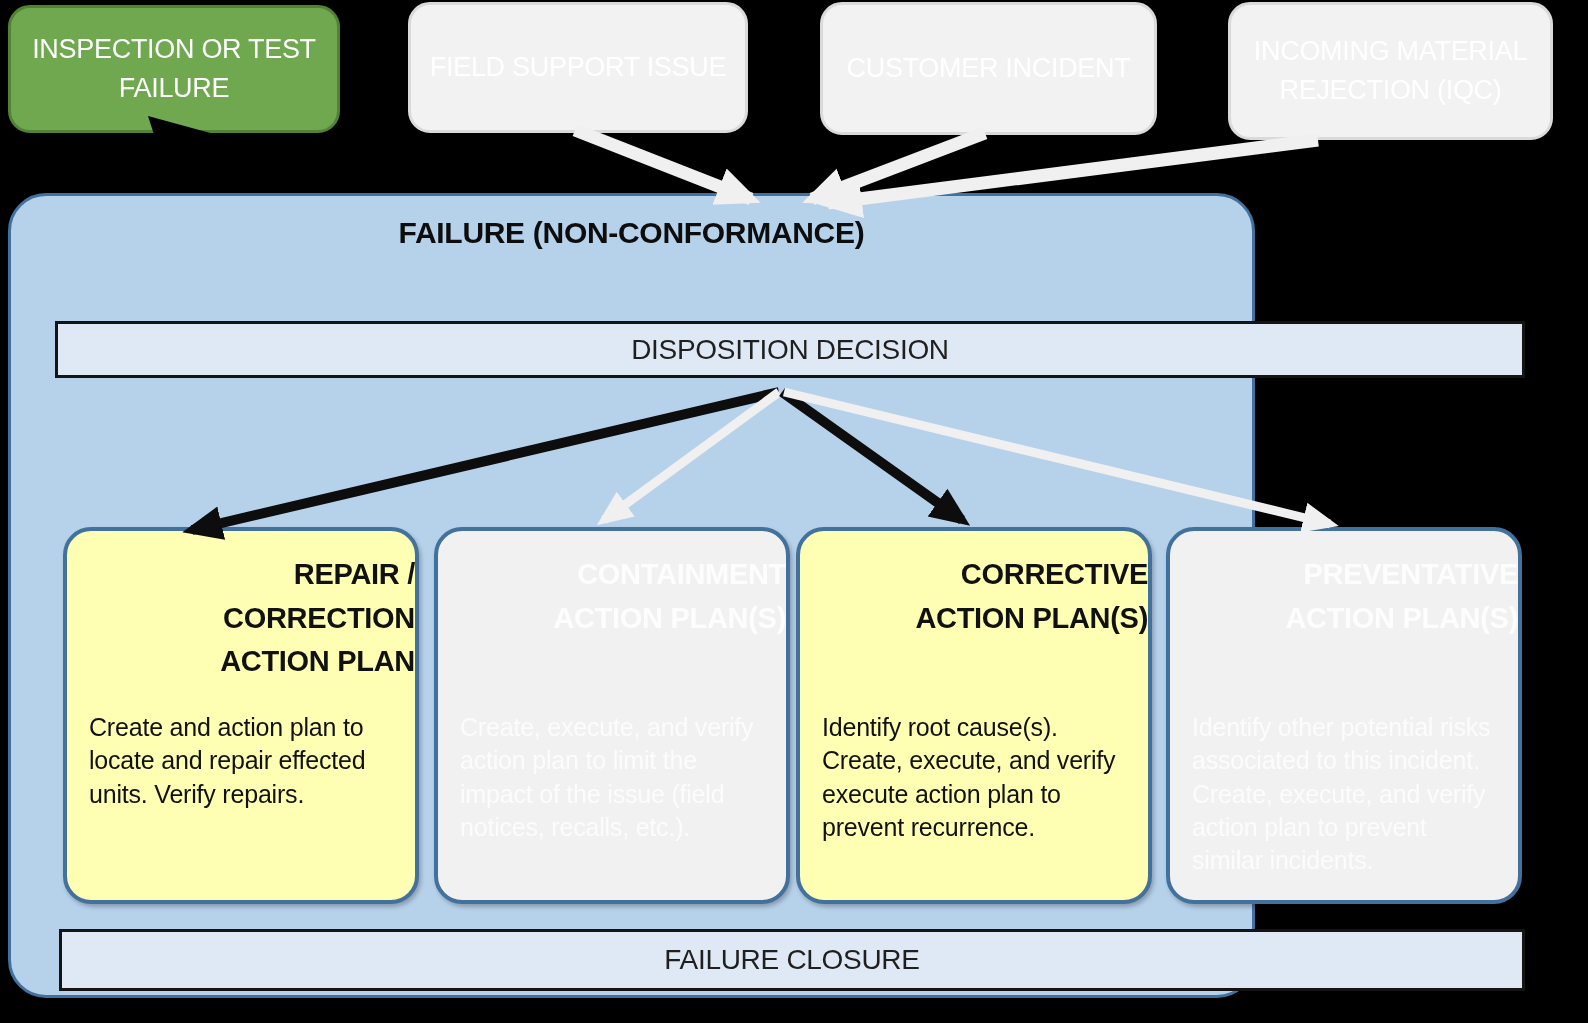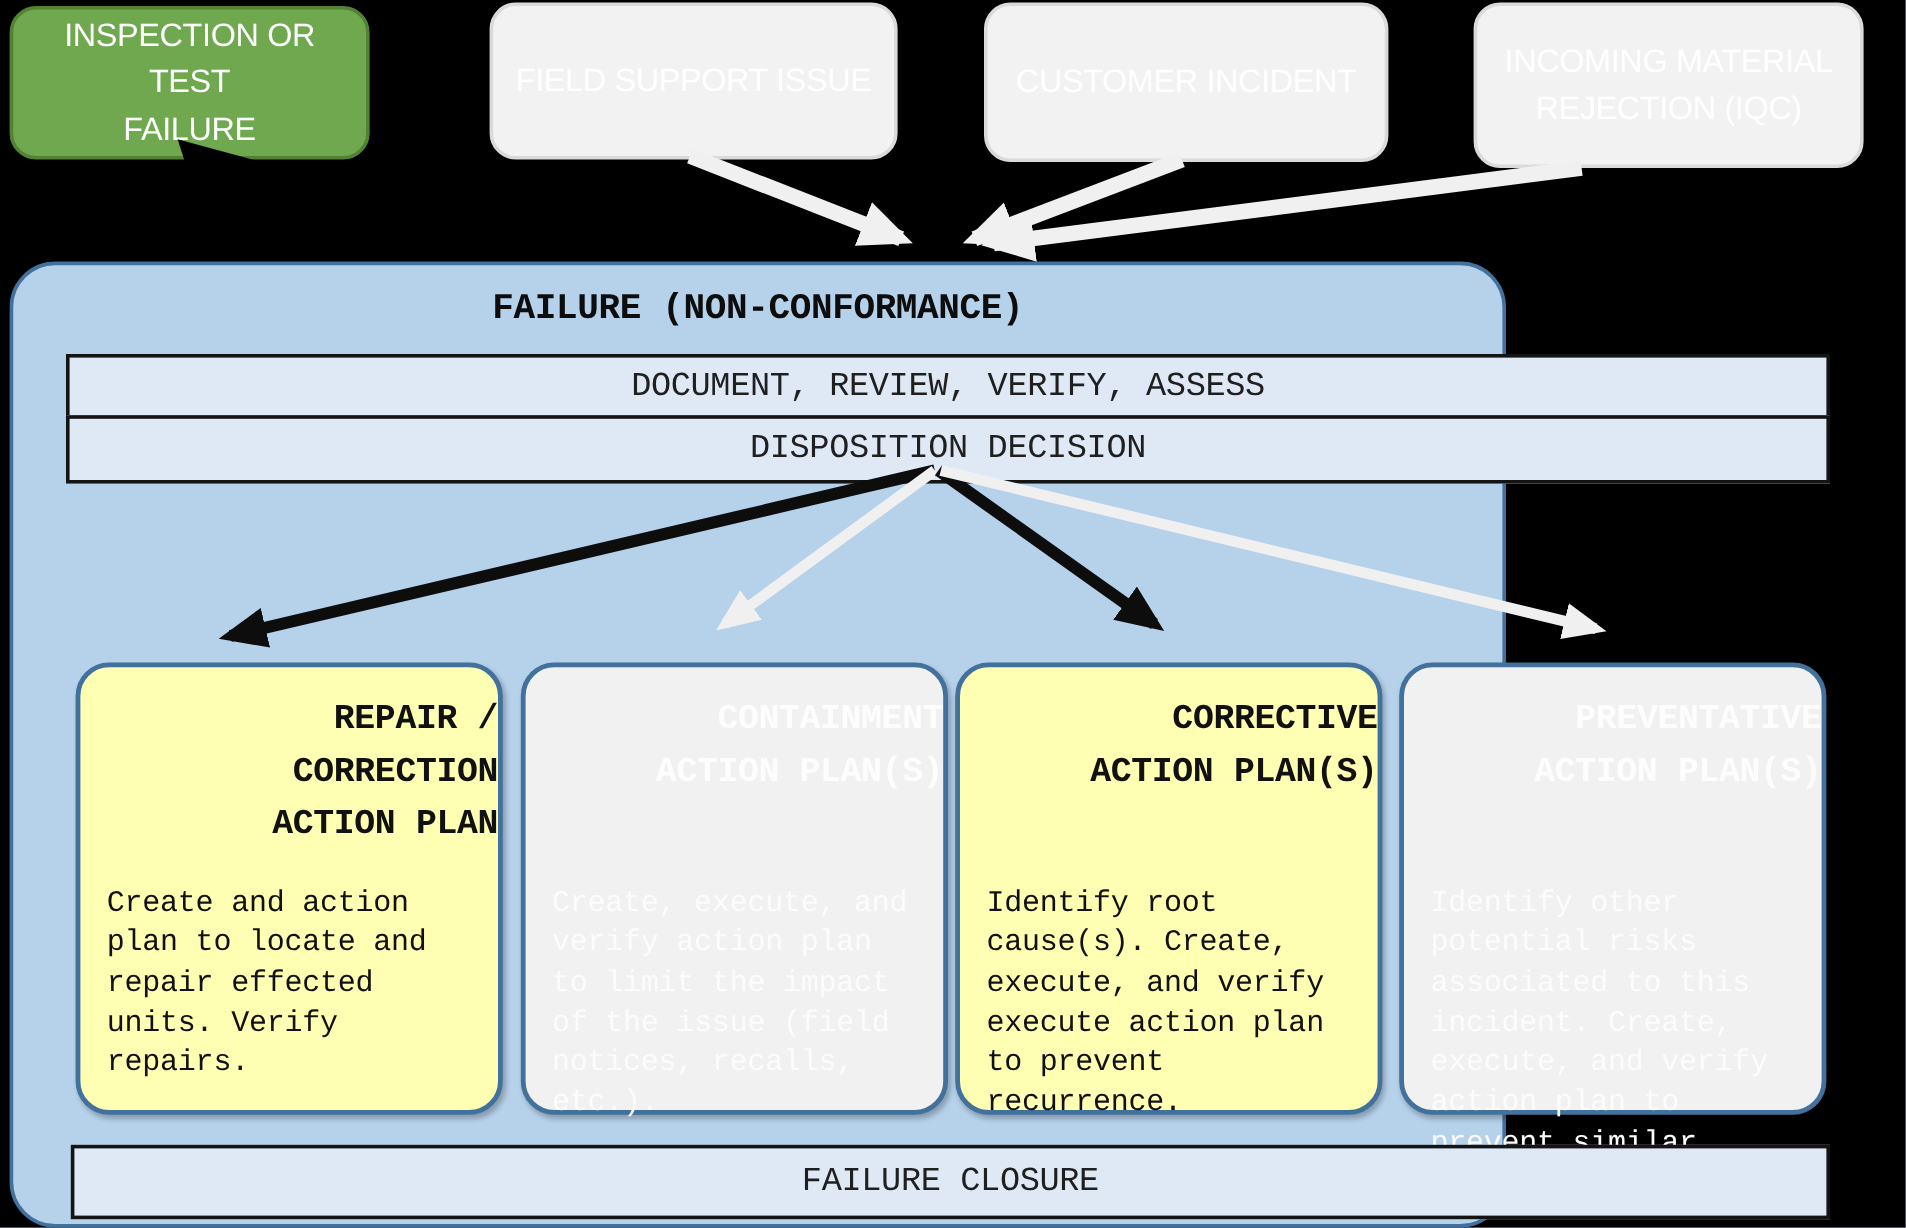--- a/index.html
+++ b/index.html
@@ -18,31 +18,31 @@
   }
   
   .src{
     position:absolute;z-index:2;border-radius:22px;
     display:flex;align-items:center;justify-content:center;text-align:center;
     font-size:27px;line-height:1.45;letter-spacing:-0.3px;color:#fff;
     white-space:pre-line;padding:0 18px;box-sizing:border-box;
   }
   .src.green{background:var(--green-fill);border:3px solid var(--green-border);}
   .src.gray{background:var(--callout-fill);border:3px solid var(--callout-border);}
-  .src-1{left:8px;top:5px;width:300px;height:128px;}
+  .src-1{left:8px;top:5px;width:332px;height:128px;}
   .src-2{left:408px;top:2px;width:340px;height:131px;}
   .src-3{left:820px;top:2px;width:337px;height:133px;}
   .src-4{left:1228px;top:2px;width:325px;height:138px;}
   
   svg.arrows{position:absolute;left:0;top:0;z-index:4;pointer-events:none;}
   
   .container{
-    position:absolute;z-index:1;left:8px;top:218px;width:1247px;height:805px;
+    position:absolute;z-index:1;left:8px;top:193px;width:1247px;height:805px;
     background:var(--container-fill);border:3px solid var(--container-border);
-    border-radius:38px;box-sizing:border-box;font-family:Liberation Mono, monospace;
+    border-radius:38px;box-sizing:border-box;
   }
   .container-title{
     position:absolute;left:0;top:20px;width:100%;text-align:center;
     font-size:30px;font-weight:bold;color:#0d0d0d;letter-spacing:-0.3px;
   }
   .band{
     position:absolute;left:44px;width:1470px;background:var(--bar-fill);
     border:3px solid var(--bar-border);box-sizing:border-box;
     display:flex;align-items:center;justify-content:center;
     font-size:28px;color:#1f1f1f;letter-spacing:-0.3px;
@@ -74,21 +74,20 @@
 
 <div class="src green src-1">INSPECTION OR TEST
 FAILURE</div>
 <div class="src gray src-2">FIELD SUPPORT ISSUE</div>
 <div class="src gray src-3">CUSTOMER INCIDENT</div>
 <div class="src gray src-4">INCOMING MATERIAL
 REJECTION (IQC)</div>
 
 <div class="container">
   <div class="container-title">FAILURE (NON-CONFORMANCE)</div>
-  <div class="band band-1">DOCUMENT, REVIEW, VERIFY, ASSESS</div>
   <div class="band band-2">DISPOSITION DECISION</div>
 
   <div class="plan yellow plan-1">
     <div class="plan-title">REPAIR /
 CORRECTION
 ACTION PLAN</div>
     <div class="plan-body">Create and action plan to locate and repair effected units.  Verify repairs.</div>
   </div>
   <div class="plan gray plan-2">
     <div class="plan-title">CONTAINMENT

